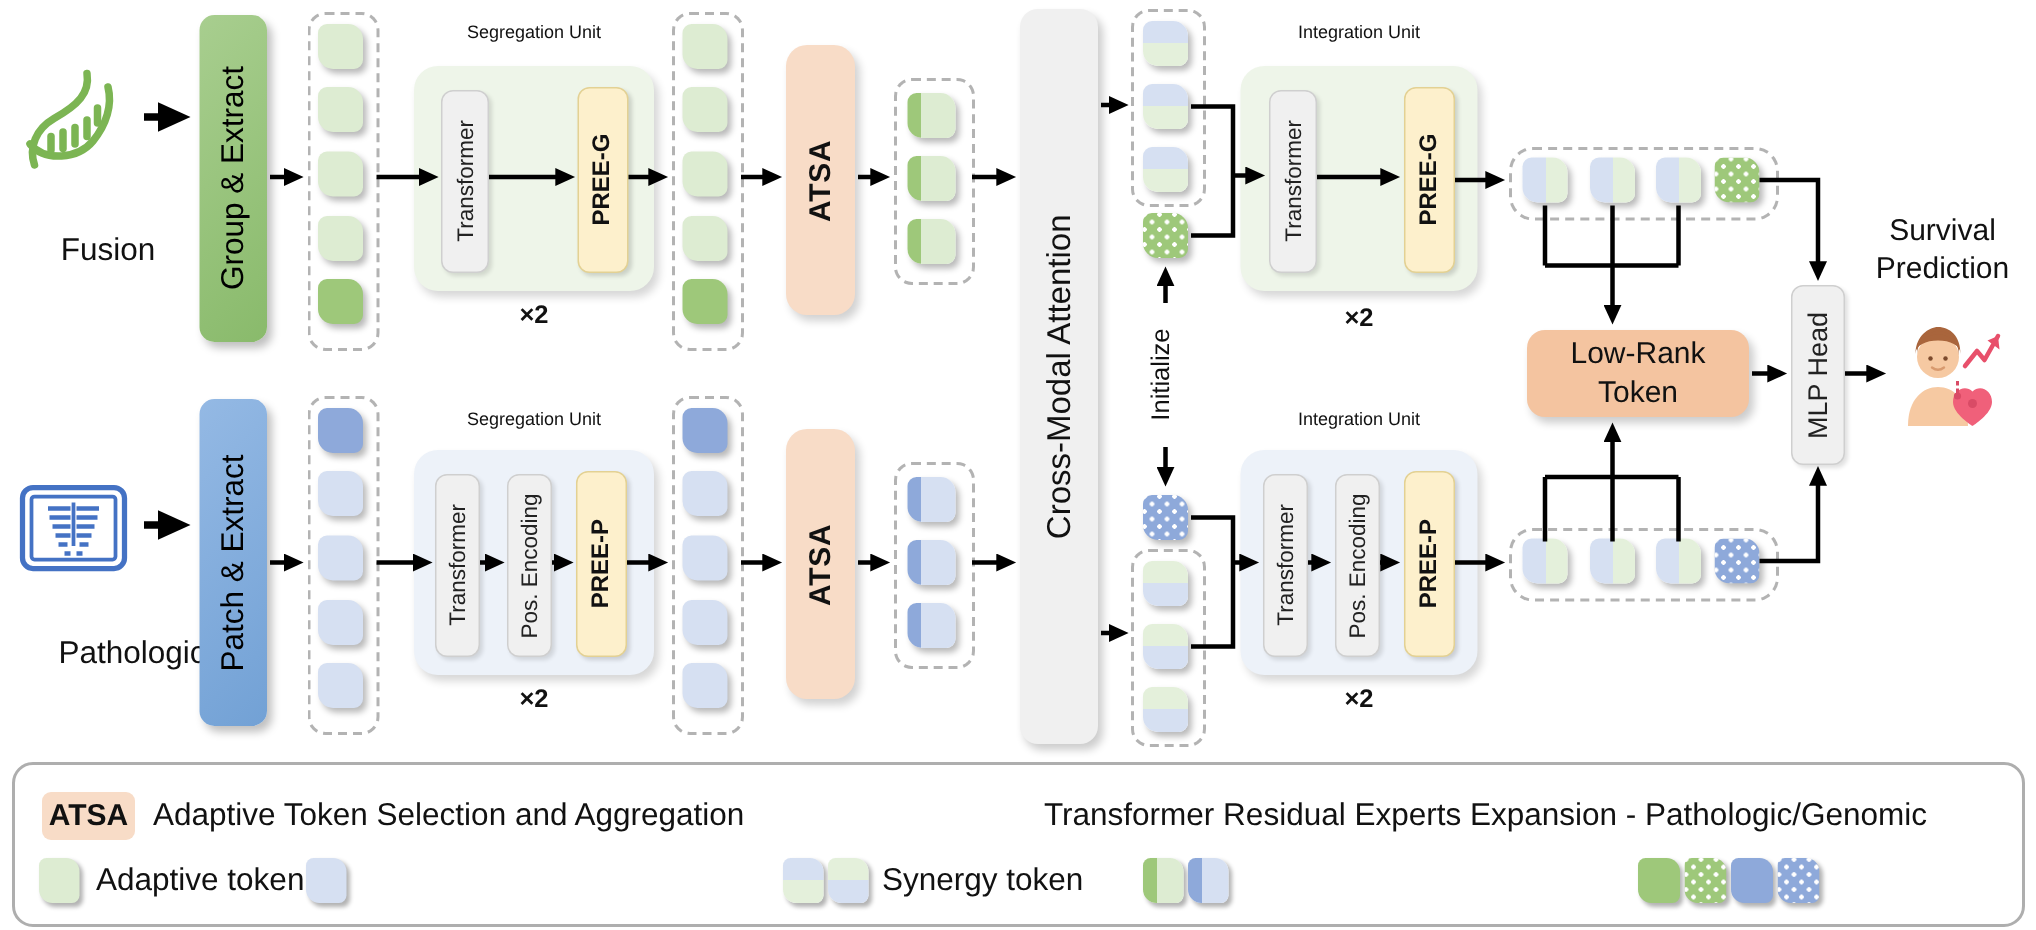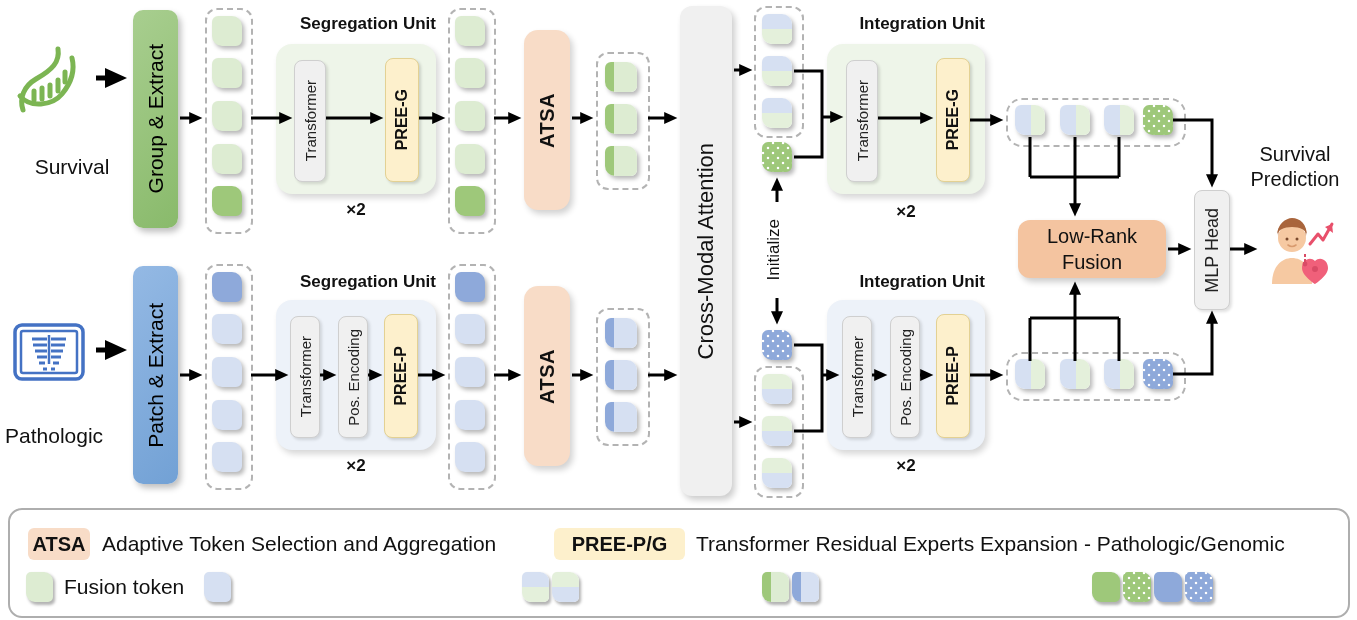--- a/index.html
+++ b/index.html
@@ -30,21 +30,21 @@
   .grayblock{background:var(--gray-box);border:1px solid var(--gray-border);border-radius:8px;
              box-shadow:2px 2px 3px rgba(0,0,0,.12);font-size:15px;color:#222;}
   .pree{background:var(--pree-bg);border:1px solid #e3d193;border-radius:8px;
         box-shadow:2px 2px 3px rgba(0,0,0,.15);font-weight:bold;font-size:16px;}
   .atsa{background:var(--atsa-bg);border-radius:14px;box-shadow:3px 4px 6px rgba(0,0,0,.18);
         font-weight:bold;font-size:20px;letter-spacing:.5px;}
   .extract{border-radius:10px;box-shadow:3px 4px 6px rgba(0,0,0,.25);font-size:21px;color:#000;}
   .extract-g{background:linear-gradient(135deg,#a8ce8f,#89ba6b);}
   .extract-b{background:linear-gradient(135deg,#94b9e4,#72a1d5);}
   .cma{background:var(--gray-box);border-radius:12px;box-shadow:3px 4px 6px rgba(0,0,0,.2);font-size:22px;}
-  .title{position:absolute;font-weight:bold;font-size:17px;text-align:right;}
+  .title{position:absolute;font-weight:normal;font-size:12px;text-align:center;}
   .rep{position:absolute;font-weight:bold;font-size:17px;text-align:center;}
   .lrf{position:absolute;background:var(--fusion-bg);border-radius:12px;display:flex;align-items:center;
        justify-content:center;text-align:center;font-size:20px;line-height:26px;box-shadow:3px 4px 6px rgba(0,0,0,.2);}
   .biglabel{position:absolute;font-size:21px;}
   .survival{position:absolute;font-size:20px;line-height:25px;text-align:center;}
   .init{font-size:17px;}
   svg.wires{position:absolute;left:0;top:0;pointer-events:none;}
   
   .legend{position:absolute;border:2px solid #aeaeae;border-radius:14px;background:#fff;}
   .badge{position:absolute;display:flex;align-items:center;justify-content:center;
@@ -62,21 +62,21 @@
     <g fill="none" stroke="#7cb553" stroke-width="5" stroke-linecap="round">
       <path d="M6 52 C 16 64, 38 62, 48 50 C 57 39, 61 26, 58 14"></path>
       <path d="M9 66 C 5 54, 10 42, 22 35 C 38 26, 46 18, 44 5"></path>
       <path d="M20 47 L20 56"></path>
         <path d="M28 44 L28 55"></path>
       <path d="M36 41 L36 52"></path>
         <path d="M44 36 L44 47"></path>
         <path d="M51 28 L51 38"></path>
     </g>
   </svg>
-  <div class="biglabel" style="left:12px;top:155px;width:120px;text-align:center">Survival</div>
+  <div class="biglabel" style="left:12px;top:155px;width:120px;text-align:center">Fusion</div>
 
   <div class="vbox extract extract-g" style="left:133px;top:10px;width:45px;height:218px">
     <span>Group &amp; Extract</span>
   </div>
 
   <div class="dashed" style="left:205px;top:8px;width:44px;height:222px"></div>
   <div class="tok g-light" style="left:212px;top:16px"></div>
   <div class="tok g-light" style="left:212px;top:58px"></div>
   <div class="tok g-light" style="left:212px;top:101px"></div>
   <div class="tok g-light" style="left:212px;top:144px"></div>
@@ -122,21 +122,21 @@
           <path d="M39 29 H51"></path>
         <path d="M25 35 H35"></path>
           <path d="M39 35 H49"></path>
         <path d="M27 41 H33"></path>
           <path d="M41 41 H47"></path>
         <path d="M31 47 H35"></path>
           <path d="M39 47 H43"></path>
       </g>
     </g>
   </svg>
-  <div class="biglabel" style="left:5px;top:424px;width:132px;text-align:left">Pathologic</div>
+  <div class="biglabel" style="left:5px;top:424px;width:132px;text-align:right">Pathologic</div>
 
   <div class="vbox extract extract-b" style="left:133px;top:266px;width:45px;height:218px">
     <span>Patch &amp; Extract</span>
   </div>
 
   <div class="dashed" style="left:205px;top:264px;width:44px;height:222px"></div>
   <div class="tok b-dark" style="left:212px;top:272px"></div>
   <div class="tok b-light" style="left:212px;top:314px"></div>
   <div class="tok b-light" style="left:212px;top:357px"></div>
   <div class="tok b-light" style="left:212px;top:400px"></div>
@@ -222,21 +222,21 @@
   <div class="tok syn-lr" style="left:1104px;top:105px"></div>
   <div class="tok g-dark dotted" style="left:1143px;top:105px"></div>
 
   <div class="dashed" style="left:1006px;top:352px;width:176px;height:45px;border-radius:16px"></div>
   <div class="tok syn-lr" style="left:1015px;top:359px"></div>
   <div class="tok syn-lr" style="left:1060px;top:359px"></div>
   <div class="tok syn-lr" style="left:1104px;top:359px"></div>
   <div class="tok b-dark dotted" style="left:1143px;top:359px"></div>
 
   <div class="lrf" style="left:1018px;top:220px;width:148px;height:58px">
-    <span>Low-Rank Fusion</span>
+    <span>Low-Rank Token</span>
   </div>
   <div class="vbox grayblock" style="left:1194px;top:190px;width:34px;height:118px;font-size:18px">
       <span>MLP Head</span>
     </div>
 
   <div class="survival" style="left:1230px;top:142px;width:130px">Survival Prediction</div>
 
   <svg class="abs" style="left:1262px;top:210px" width="80" height="80" viewBox="0 0 80 80">
     <path d="M10 74 C10 56 20 48 30 48 C40 48 50 56 50 74 Z" fill="#f6c9a2"></path>
     <circle cx="30" cy="28" r="14" fill="#f6c9a2"></circle>
@@ -308,30 +308,30 @@
       <path d="M1168 249 H1180" marker-end="url(#ah)"></path>
       <path d="M1230 249 H1246" marker-end="url(#ah)"></path>
     </g>
   </svg>
 
   <div class="legend" style="left:8px;top:508px;width:1338px;height:106px">
 
     <div class="badge" style="left:18px;top:18px;width:62px;background:var(--atsa-bg)">ATSA</div>
     <div class="ltext" style="left:92px;top:18px">Adaptive Token Selection and Aggregation</div>
 
-    <div class="badge" style="left:544px;top:18px;width:131px;background:var(--pree-bg)">PREE-P/G</div>
     <div class="ltext" style="left:686px;top:18px">Transformer Residual Experts Expansion - Pathologic/Genomic</div>
 
     <div class="sw g-light" style="left:16px;top:62px"></div>
-    <div class="ltext" style="left:54px;top:61px">Fusion token</div>
+    <div class="ltext" style="left:54px;top:61px">Adaptive token</div>
 
     <div class="sw b-light" style="left:194px;top:62px"></div>
 
     <div class="sw syn-tb" style="left:512px;top:62px"></div>
     <div class="sw syn-gt" style="left:542px;top:62px"></div>
+    <div class="ltext" style="left:578px;top:61px">Synergy token</div>
 
     <div class="sw ref-g" style="left:752px;top:62px"></div>
     <div class="sw ref-b" style="left:782px;top:62px"></div>
 
     <div class="sw g-dark" style="left:1082px;top:62px;width:28px"></div>
     <div class="sw g-dark dotted" style="left:1113px;top:62px;width:28px"></div>
     <div class="sw b-dark" style="left:1144px;top:62px;width:28px"></div>
     <div class="sw b-dark dotted" style="left:1175px;top:62px;width:28px"></div>
   </div>
 

